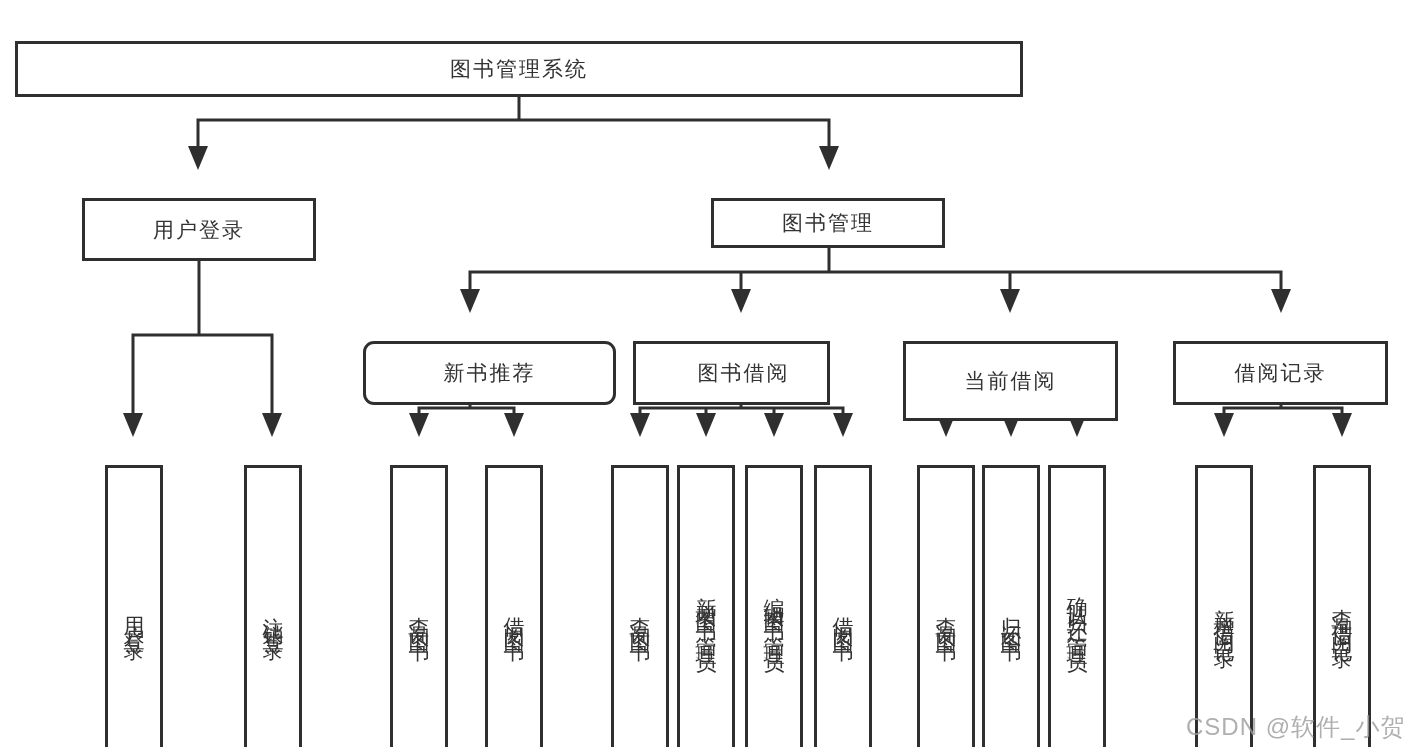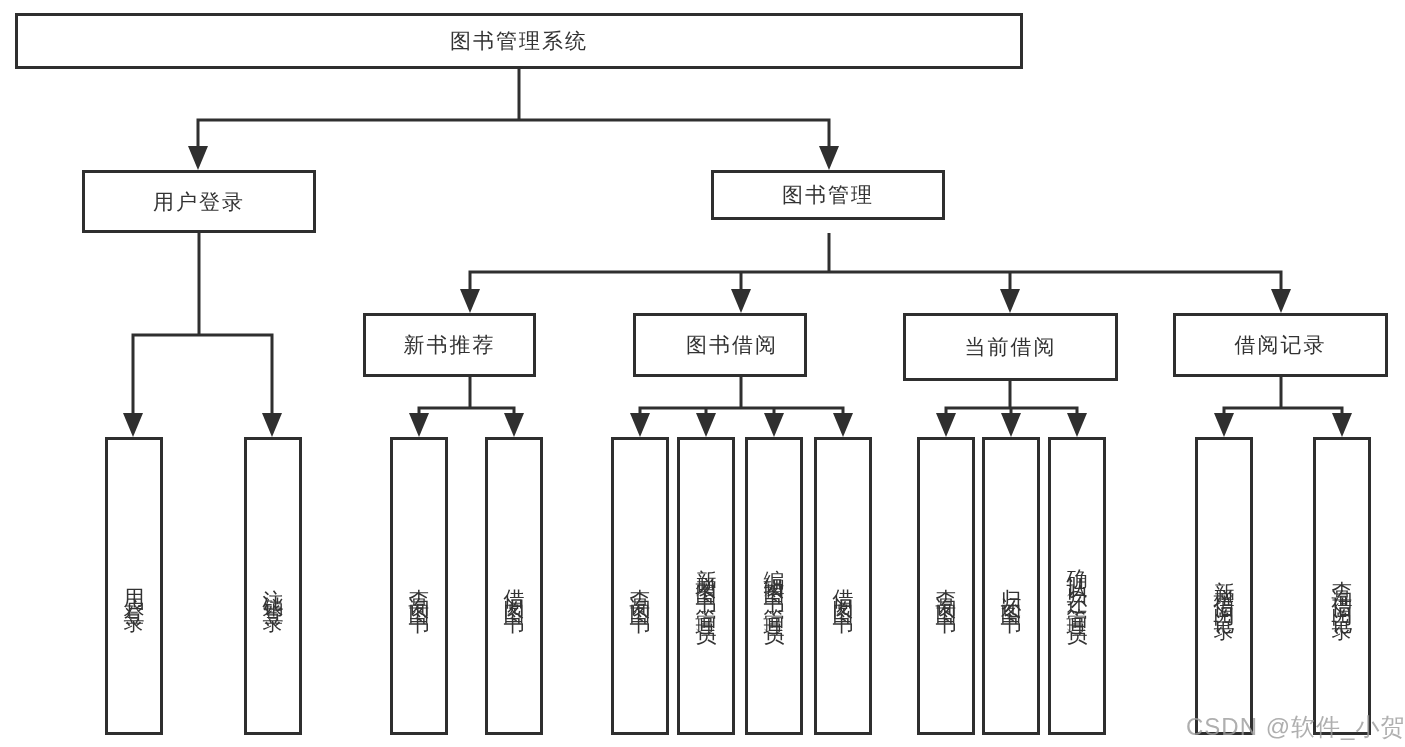--- a/index.html
+++ b/index.html
@@ -18,20 +18,21 @@
     position:absolute;
     box-sizing:border-box;
     background:#ffffff;
     border:3px solid #2f2f2f;
     display:flex;align-items:center;justify-content:center;
     font-size:21px;
     color:#333333;
     z-index:2;
     letter-spacing:2px;
     white-space:nowrap;
+    margin-top:28px;
   }
   .vbox{
     writing-mode:vertical-rl;
     letter-spacing:8px;
     padding-top:4px;
     white-space:normal;
   }
   .watermark{
     position:absolute;
     left:1186px;top:711px;
@@ -100,23 +101,23 @@
       <path class="arrowhead" d="M1214,413 L1234,413 L1224,437 Z"></path>
       <path class="arrowhead" d="M1332,413 L1352,413 L1342,437 Z"></path>
     </g>
   </svg>
 
   <div class="node" style="left:15px;top:13px;width:1008px;height:56px;">图书管理系统</div>
 
   <div class="node" style="left:82px;top:170px;width:234px;height:63px;">用户登录</div>
   <div class="node" style="left:711px;top:170px;width:234px;height:50px;">图书管理</div>
 
-  <div class="node" style="left:363px;top:313px;width:173px;height:64px;">新书推荐</div>
-  <div class="node" style="left:633px;top:313px;width:174px;height:64px;padding-left:24px;">图书借阅</div>
-  <div class="node" style="left:903px;top:313px;width:215px;height:68px;">当前借阅</div>
+  <div class="node" style="left:363px;top:313px;width:253px;height:64px;border-radius:11px;">新书推荐</div>
+  <div class="node" style="left:633px;top:313px;width:197px;height:64px;padding-left:24px;">图书借阅</div>
+  <div class="node" style="left:903px;top:313px;width:215px;height:80px;">当前借阅</div>
   <div class="node" style="left:1173px;top:313px;width:215px;height:64px;">借阅记录</div>
 
   <div class="node vbox" style="left:105px;top:437px;width:58px;height:298px;">用户登录</div>
   <div class="node vbox" style="left:244px;top:437px;width:58px;height:298px;">注销登录</div>
 
   <div class="node vbox" style="left:390px;top:437px;width:58px;height:298px;">查询图书</div>
   <div class="node vbox" style="left:485px;top:437px;width:58px;height:298px;">借阅图书</div>
 
   <div class="node vbox" style="left:611px;top:437px;width:58px;height:298px;">查询图书</div>
   <div class="node vbox" style="left:677px;top:437px;width:58px;height:298px;">新增图书（管理员）</div>

